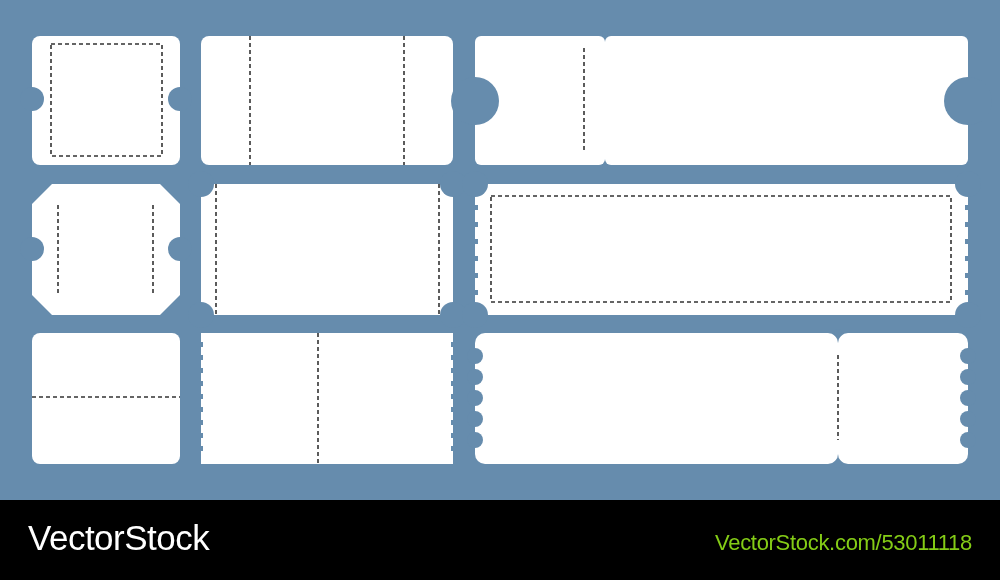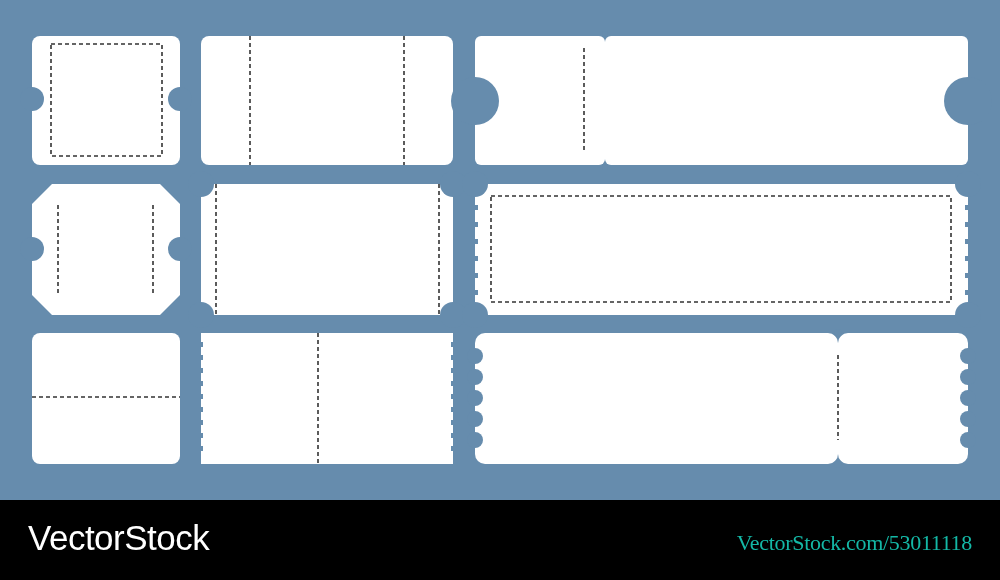--- a/index.html
+++ b/index.html
@@ -1,21 +1,21 @@
 <!DOCTYPE html>
 <html><head>
 <meta charset="utf-8">
 <style>
   html, body { margin: 0; padding: 0; }
   body { width: 1000px; height: 580px; overflow: hidden; background: #000; font-family: "Liberation Sans", sans-serif; }
   .canvas { position: absolute; left: 0; top: 0; width: 1000px; height: 500px; background: #668cad; }
   .canvas svg { position: absolute; left: 0; top: 0; }
   .footer { position: absolute; left: 0; top: 500px; width: 1000px; height: 80px; background: #000; }
   .brand { position: absolute; left: 28px; top: 18px; color: #fff; font-size: 35px; letter-spacing: -0.5px; font-family: "Liberation Sans", sans-serif; }
-  .link { position: absolute; right: 28px; top: 30px; color: #14b8a6; font-size: 22px; letter-spacing: -0.3px; font-family: Liberation Serif, serif; }
+  .link { position: absolute; right: 28px; top: 30px; color: #84cc16; font-size: 22px; letter-spacing: -0.3px; font-family: Liberation Sans, sans-serif; }
 </style>
 </head>
 <body>
 
 <div class="canvas">
   <svg width="1000" height="500" viewBox="0 0 1000 500">
     <defs>
       <style>
         .tk { fill: #ffffff; }
         .bg { fill: #668cad; }

